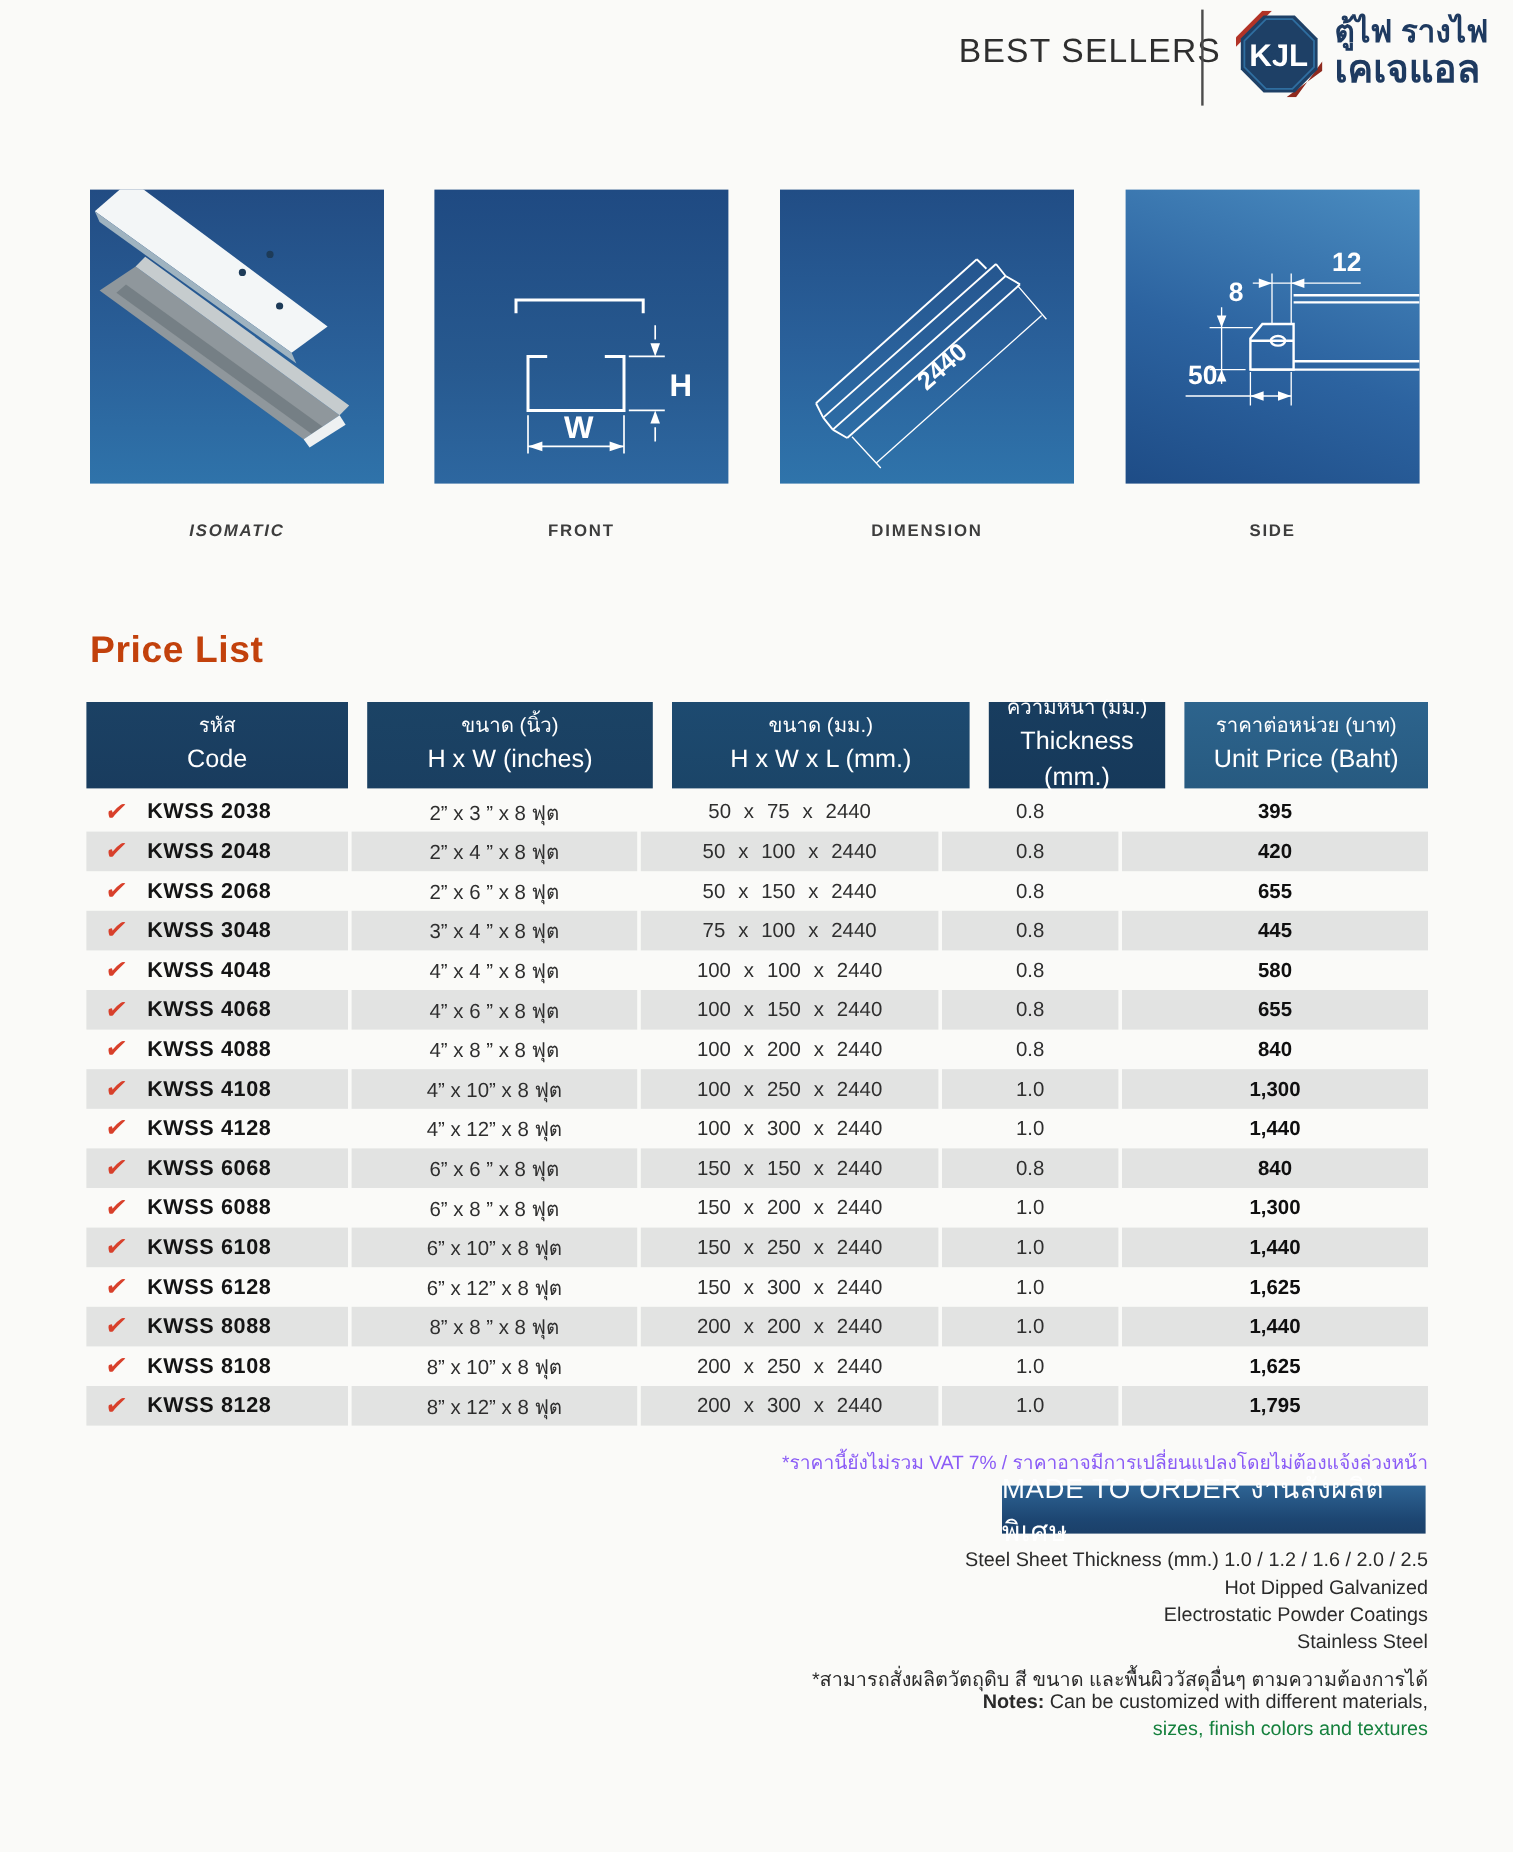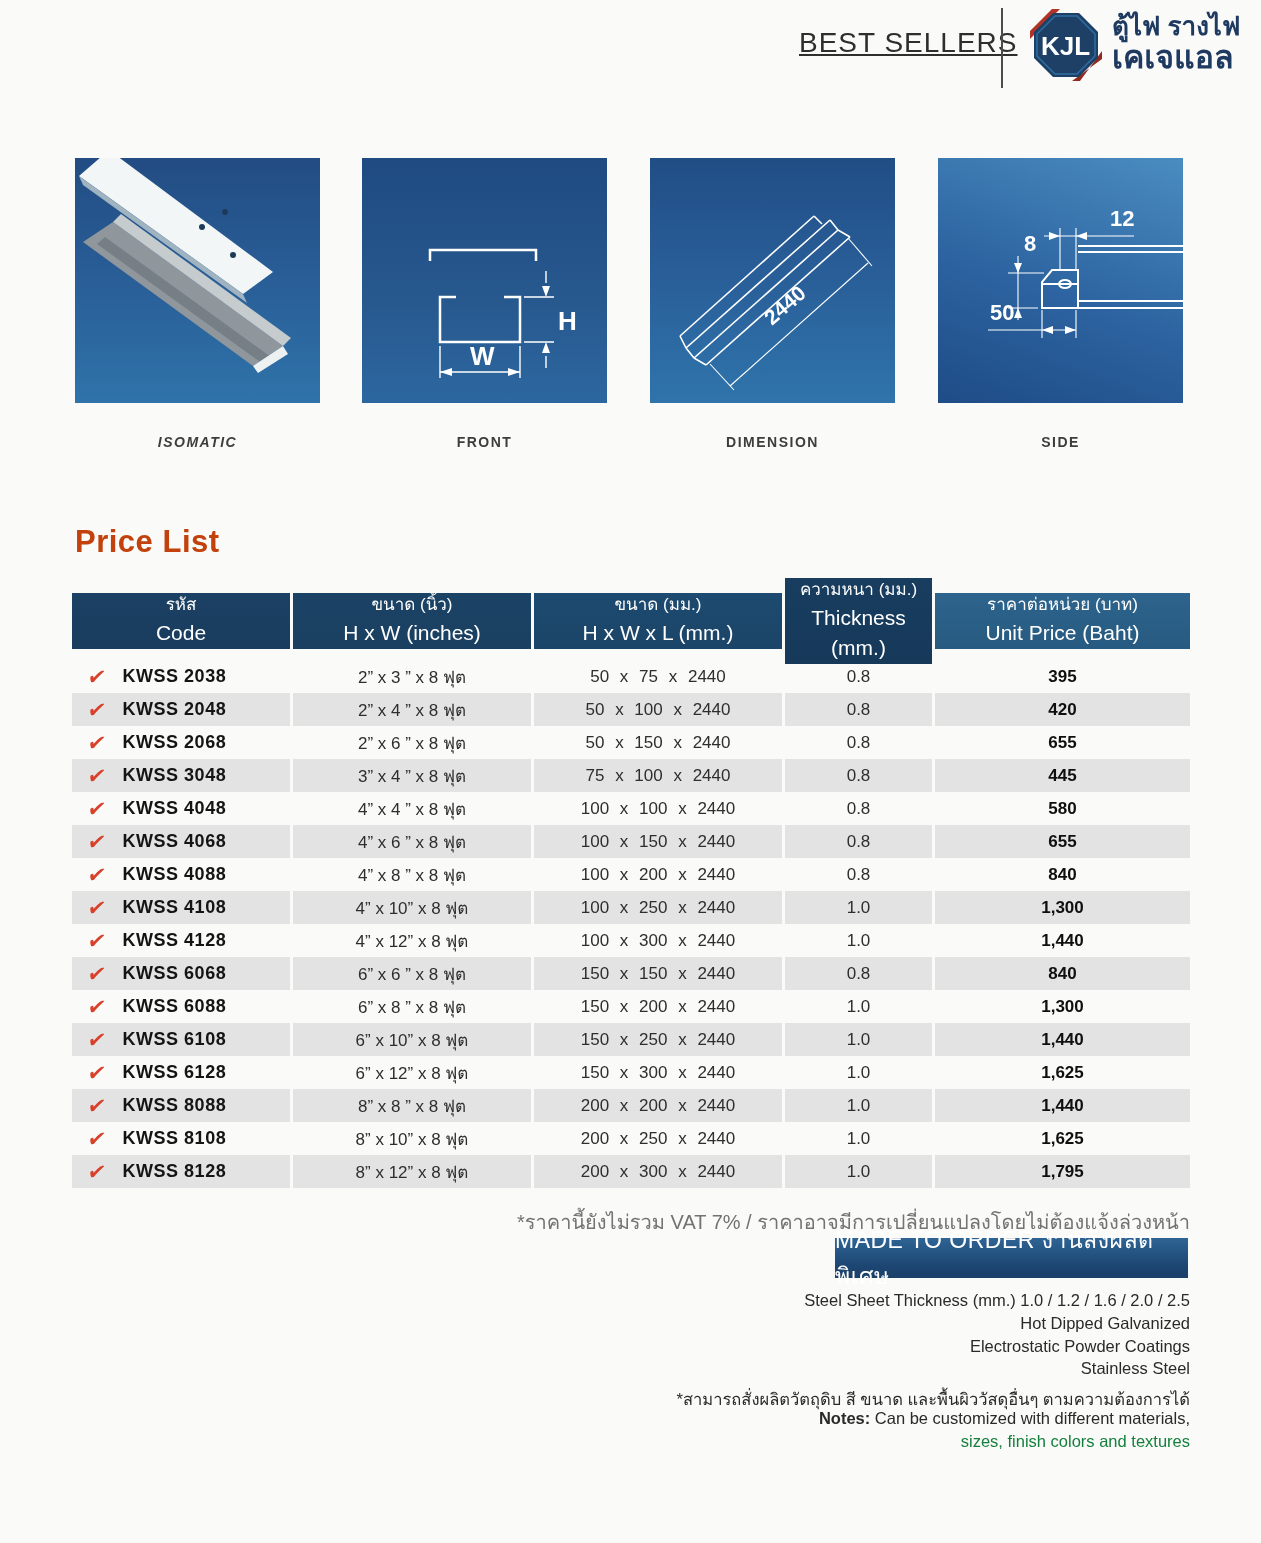--- a/index.html
+++ b/index.html
@@ -3,60 +3,60 @@
 <meta charset="utf-8">
 <style>
   html,body{margin:0;padding:0;background:#e8e8e8;}
   .page{
     position:relative;width:1261px;height:1543px;margin:0 auto;
     background:#fafaf8;overflow:hidden;
     font-family:"Liberation Sans","DejaVu Sans",sans-serif;
     color:#222;
   }
   
-  .best{position:absolute;top:27px;left:799px;font-size:28px;font-weight:400;color:#2e2e2e;letter-spacing:1px;text-decoration:underline;}
+  .best{position:absolute;top:27px;left:799px;font-size:28px;font-weight:400;color:#2e2e2e;letter-spacing:1px;}
   .vline{position:absolute;left:1001px;top:8px;width:2px;height:80px;background:#4c4c4c;}
   .logo{position:absolute;left:1030px;top:9px;width:72px;height:72px;}
   .brand{position:absolute;left:1112px;top:12px;color:#1e3a60;font-weight:bold;line-height:1.08;}
   .brand .b1{font-size:26px;}
   .brand .b2{font-size:32px;}
   
   figure{margin:0;position:absolute;top:158px;width:245px;}
   figure.t1{left:75px;font-style:italic;} figure.t2{left:362px;} figure.t3{left:650px;} figure.t4{left:938px;}
   .art{width:245px;height:245px;}
   .t1 .art{background:linear-gradient(180deg,#224c83 0%,#2a6099 55%,#2f73aa 100%);}
   .t2 .art{background:linear-gradient(180deg,#1f4a82 0%,#27598f 60%,#2d67a0 100%);}
   .t3 .art{background:linear-gradient(180deg,#214d85 0%,#2a619b 55%,#2f74ab 100%);}
   .t4 .art{background:linear-gradient(200deg,#4a8cc0 0%,#2c63a0 55%,#1e4c86 100%);}
   figcaption{margin-top:31px;text-align:center;font-size:14px;letter-spacing:1.5px;color:#3d3d3d;font-weight:600;}
   .art svg{display:block;width:245px;height:245px;}
   .dimtext{fill:#fff;font-weight:bold;font-family:"Liberation Sans",sans-serif;}
   
   .pl-title{position:absolute;left:75px;top:524px;margin:0;font-size:31px;font-weight:700;color:#c2410c;letter-spacing:0.5px;}
   .table{position:absolute;left:72px;top:585px;width:1118px;}
-  .thead{display:flex;gap:3px;height:72px;margin-bottom:3px;align-items:center;}
+  .thead{display:flex;gap:16px;height:72px;margin-bottom:3px;}
   .hcell{color:#fff;display:flex;flex-direction:column;justify-content:center;align-items:center;line-height:1.45;text-align:center;}
   .c0{width:218px;flex:none;} .c1{width:238px;flex:none;} .c2{width:248px;flex:none;} .c3{width:147px;flex:none;} .c4{flex:1;}
   .h0{background:linear-gradient(180deg,#1b4164,#193c5e);}
   .h1{background:linear-gradient(180deg,#1b4365,#1a3f61);}
   .h2{background:linear-gradient(180deg,#1d4a70,#1b4568);}
   .h3{background:linear-gradient(180deg,#183d5f,#16395a);}
   .h4{background:linear-gradient(180deg,#2d648d,#275a80);}
   .hcell .th{font-size:17px;}
   .hcell .en{font-size:21px;}
   .row{display:flex;gap:3px;height:33px;}
   .cell{display:flex;align-items:center;justify-content:center;font-size:17px;color:#2e2e2e;height:100%;box-sizing:border-box;}
   .row.alt .cell{background:#e2e3e2;}
   .code-cell{justify-content:flex-start;padding-left:16px;}
   .check{color:#d8402b;font-size:21px;margin-right:17px;transform:skewX(-10deg);line-height:1;}
   .code{font-weight:bold;color:#141414;font-size:18px;letter-spacing:0.5px;}
   .mm-cell{word-spacing:6px;}
   .price{font-weight:bold;color:#0f0f0f;}
   
-  .vat{position:absolute;top:1206px;right:71px;font-size:20px;color:#737373;}
+  .vat{position:absolute;top:1206px;right:71px;font-size:16px;color:#8b5cf6;}
   .mto{position:absolute;top:1238px;left:835px;width:353px;height:40px;
        background:linear-gradient(180deg,#2e6494 0%,#1d4672 70%,#1b4069 100%);
        color:#fff;font-size:23px;display:flex;align-items:center;justify-content:center;letter-spacing:0.5px;}
   .fl{position:absolute;right:71px;font-size:16.5px;color:#2a2a2a;}
   .fl0{top:1291px;} .fl1{top:1314px;} .fl2{top:1337px;} .fl3{top:1359px;}
   .thai-note{position:absolute;top:1386px;right:71px;font-size:16.5px;color:#2a2a2a;}
   .notes{position:absolute;top:1409px;right:71px;font-size:16.5px;color:#2a2a2a;}
   .notes b{font-weight:bold;}
   .notes2{position:absolute;top:1432px;right:71px;font-size:16.5px;color:#15803d;}
 </style>

